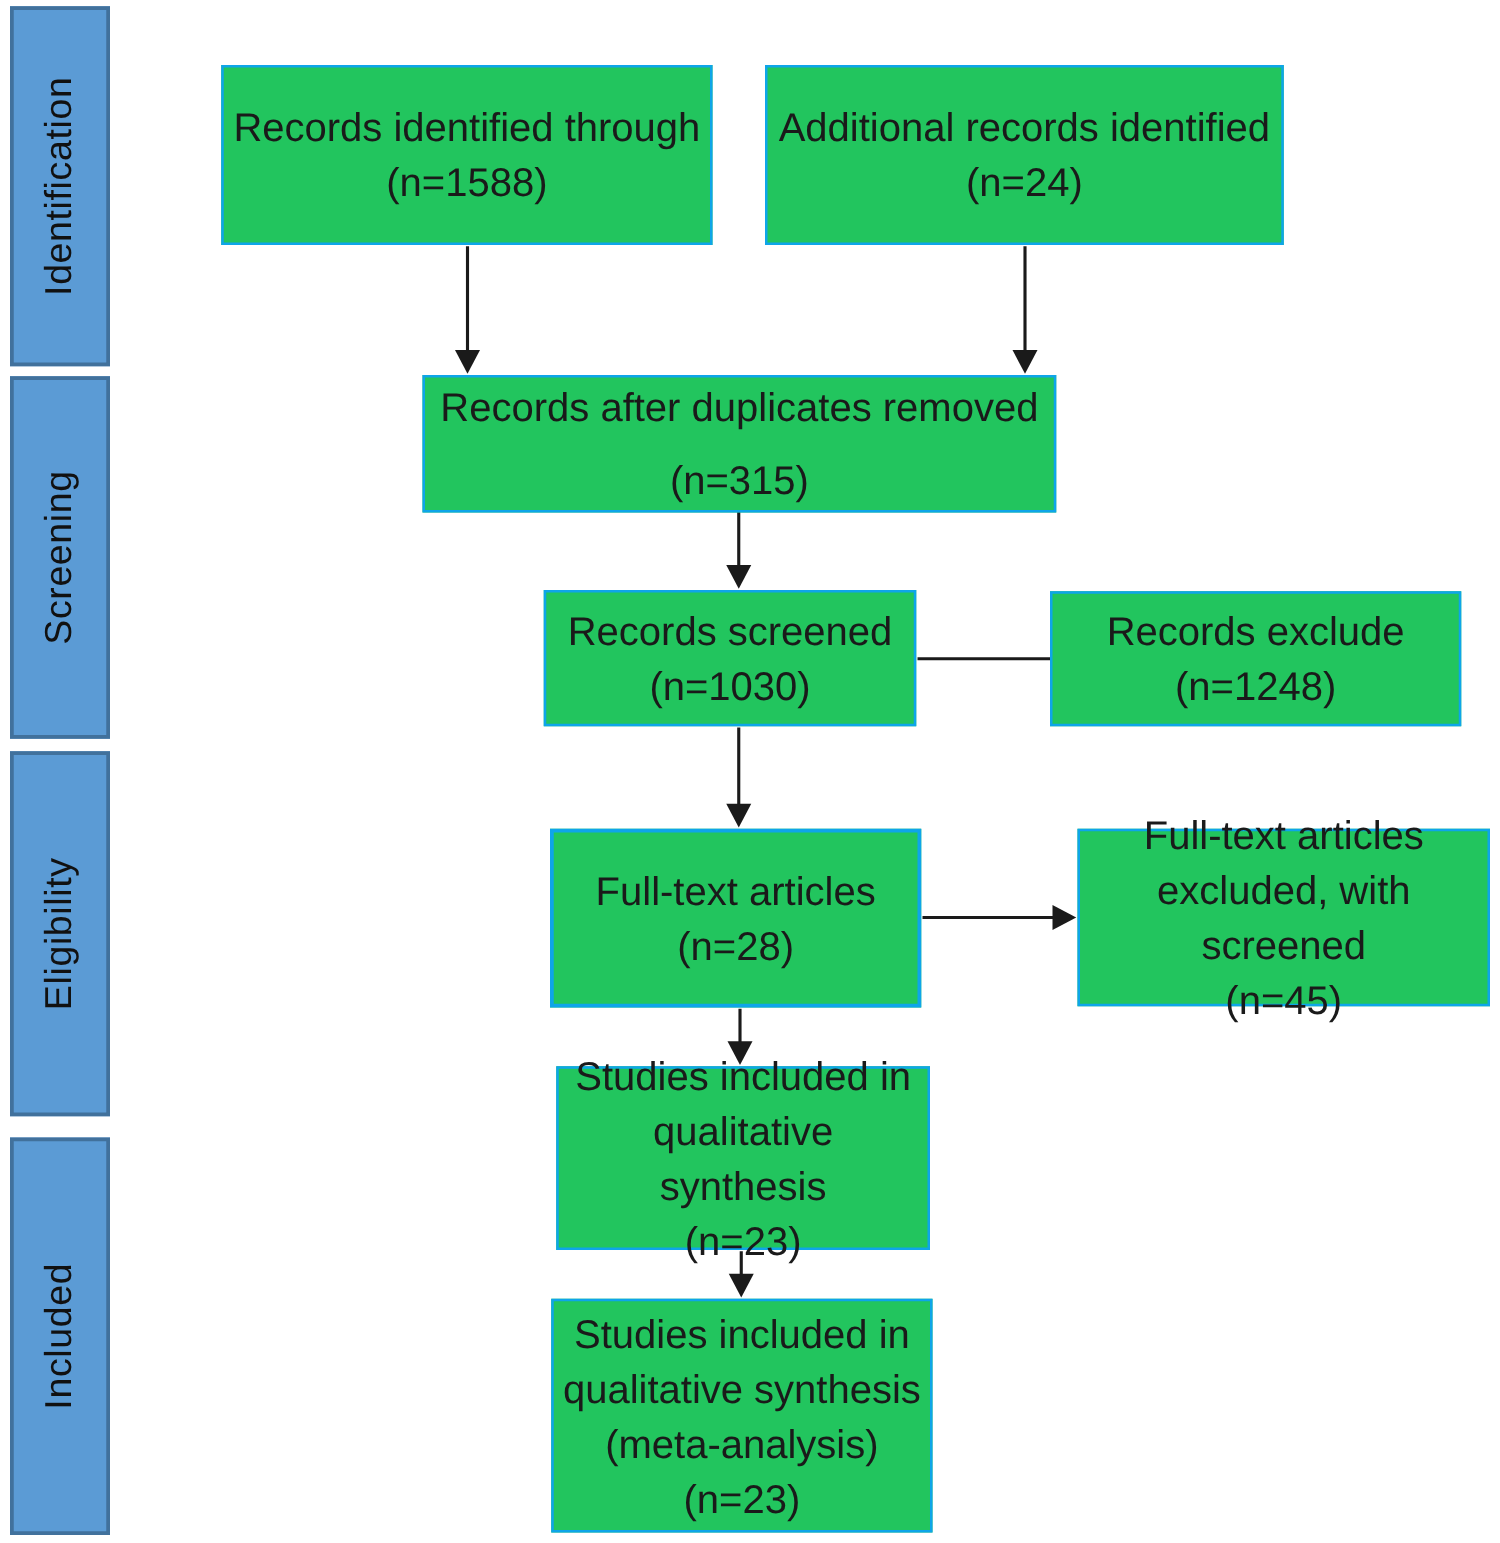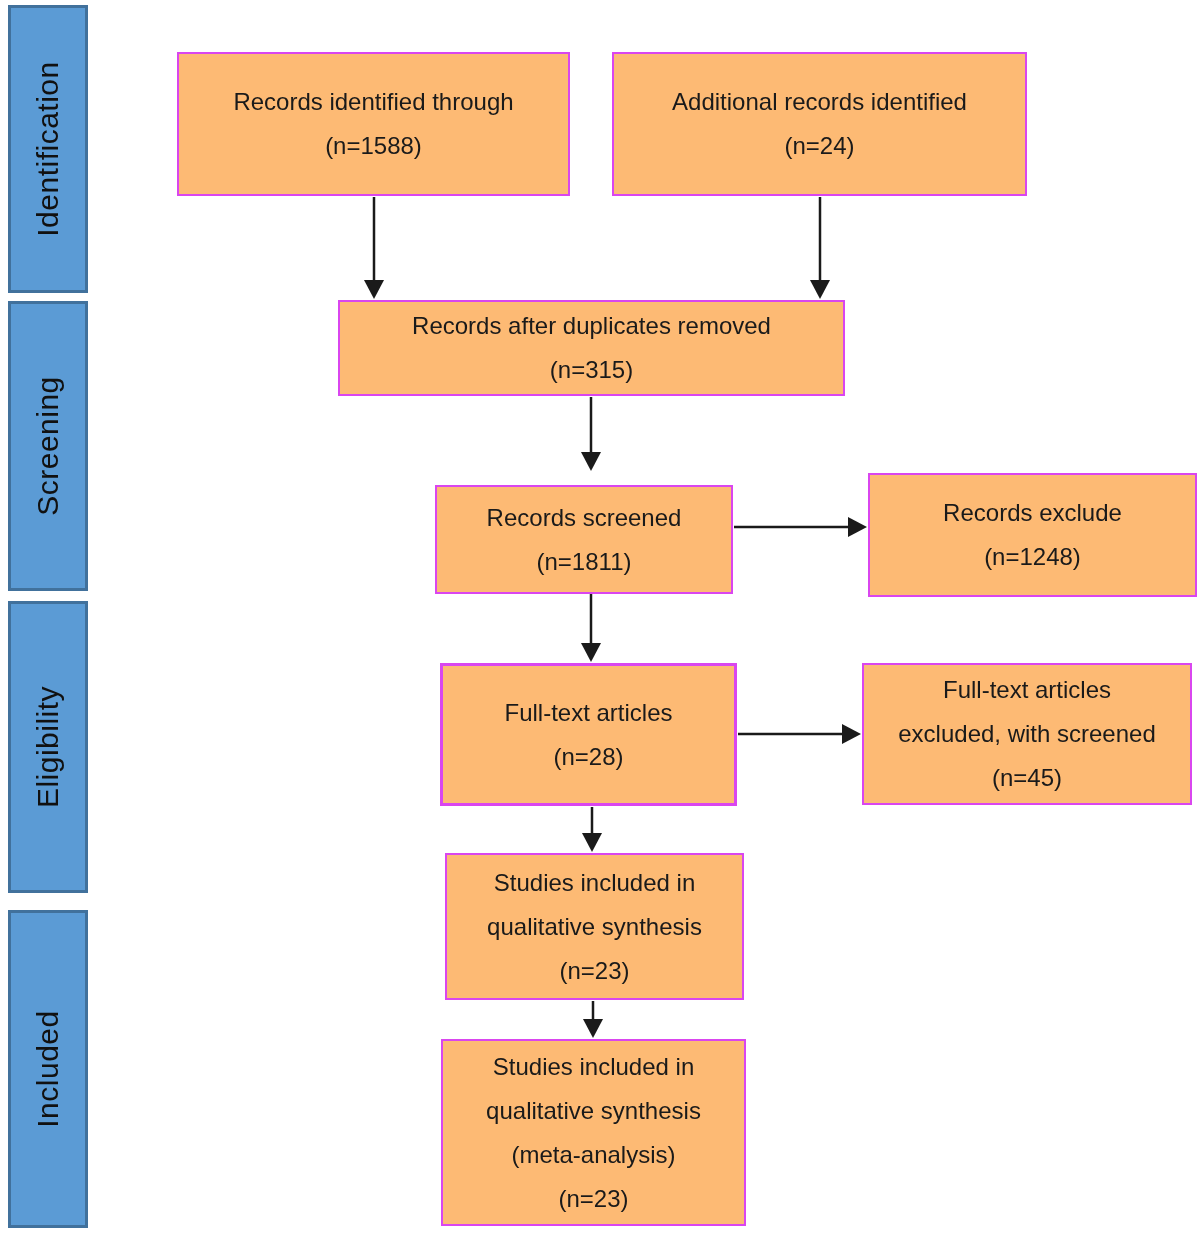--- a/index.html
+++ b/index.html
@@ -35,38 +35,38 @@
     letter-spacing: 0.5px;
   }
   #stage-identification { top: 5px;   height: 288px; }
   #stage-screening      { top: 301px; height: 290px; }
   #stage-eligibility    { top: 601px; height: 292px; }
   #stage-included       { top: 910px; height: 318px; }
 
   
   .flow-box {
     position: absolute;
-    background: #fdba74;
-    border: 2px solid #d946ef;
+    background: #22c55e;
+    border: 2px solid #0ea5e9;
     box-sizing: border-box;
     display: flex;
     flex-direction: column;
     align-items: center;
     justify-content: center;
     text-align: center;
     color: #1a1a1a;
-    font-size: 24px;
+    font-size: 32px;
     line-height: 44px;
     padding: 2px 6px;
   }
   #box-database          { left: 177px; top: 52px;   width: 393px; height: 144px; }
   #box-other-sources     { left: 612px; top: 52px;   width: 415px; height: 144px; justify-content: center; }
-  #box-duplicates        { left: 338px; top: 300px;  width: 507px; height: 96px;  }
-  #box-screened          { left: 435px; top: 485px;  width: 298px; height: 109px; }
-  #box-excluded          { left: 868px; top: 473px;  width: 329px; height: 124px; }
+  #box-duplicates        { left: 338px; top: 300px;  width: 507px; height: 110px; justify-content: space-between;  }
+  #box-screened          { left: 435px; top: 472px;  width: 298px; height: 109px; }
+  #box-excluded          { left: 840px; top: 473px;  width: 329px; height: 108px; }
   #box-fulltext          { left: 440px; top: 663px;  width: 297px; height: 143px; border-width: 3px; }
   #box-fulltext-excluded { left: 862px; top: 663px;  width: 330px; height: 142px; }
   #box-qualitative       { left: 445px; top: 853px;  width: 299px; height: 147px; }
   #box-meta              { left: 441px; top: 1039px; width: 305px; height: 187px; }
 
   .connectors {
     position: absolute;
     left: 0;
     top: 0;
     pointer-events: none;
@@ -129,21 +129,21 @@
     <div>(n=24)</div>
   </div>
 
   <div class="flow-box" id="box-duplicates">
     <div>Records after duplicates removed</div>
     <div>(n=315)</div>
   </div>
 
   <div class="flow-box" id="box-screened">
     <div>Records screened</div>
-    <div>(n=1811)</div>
+    <div>(n=1030)</div>
   </div>
 
   <div class="flow-box" id="box-excluded">
     <div>Records exclude</div>
     <div>(n=1248)</div>
   </div>
 
   <div class="flow-box" id="box-fulltext">
     <div>Full-text articles</div>
     <div>(n=28)</div>

